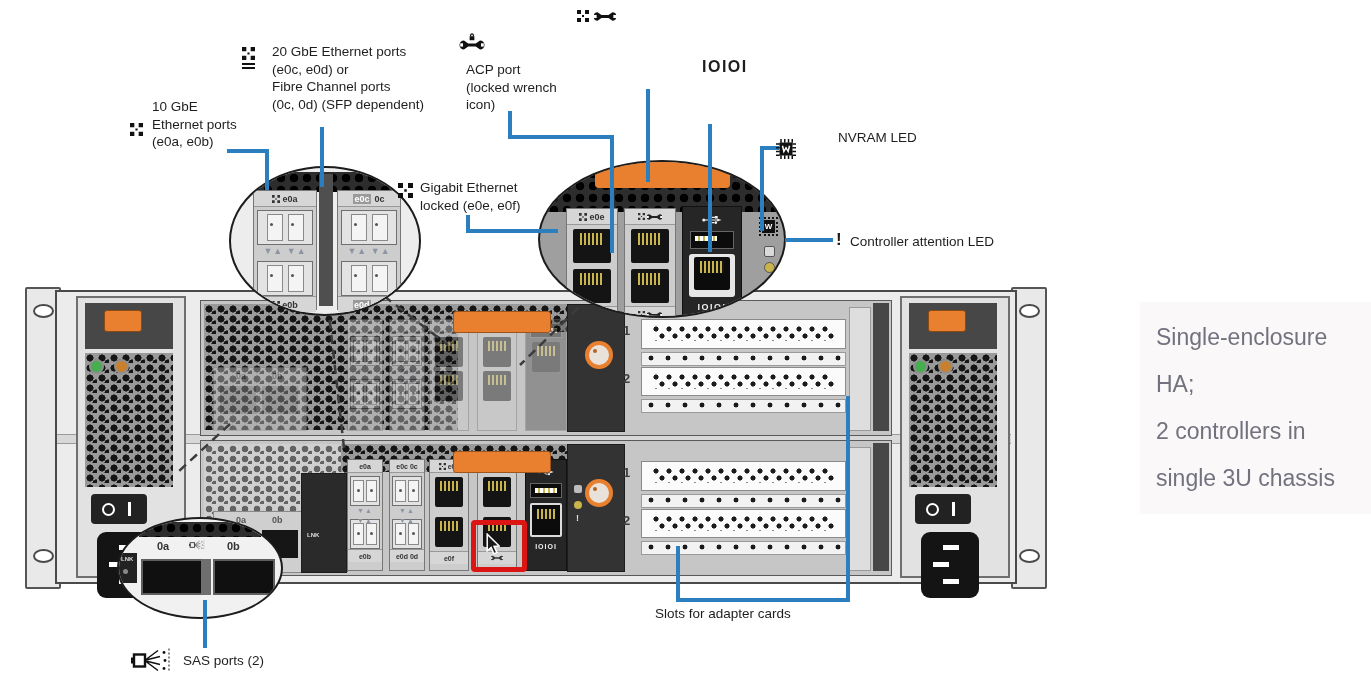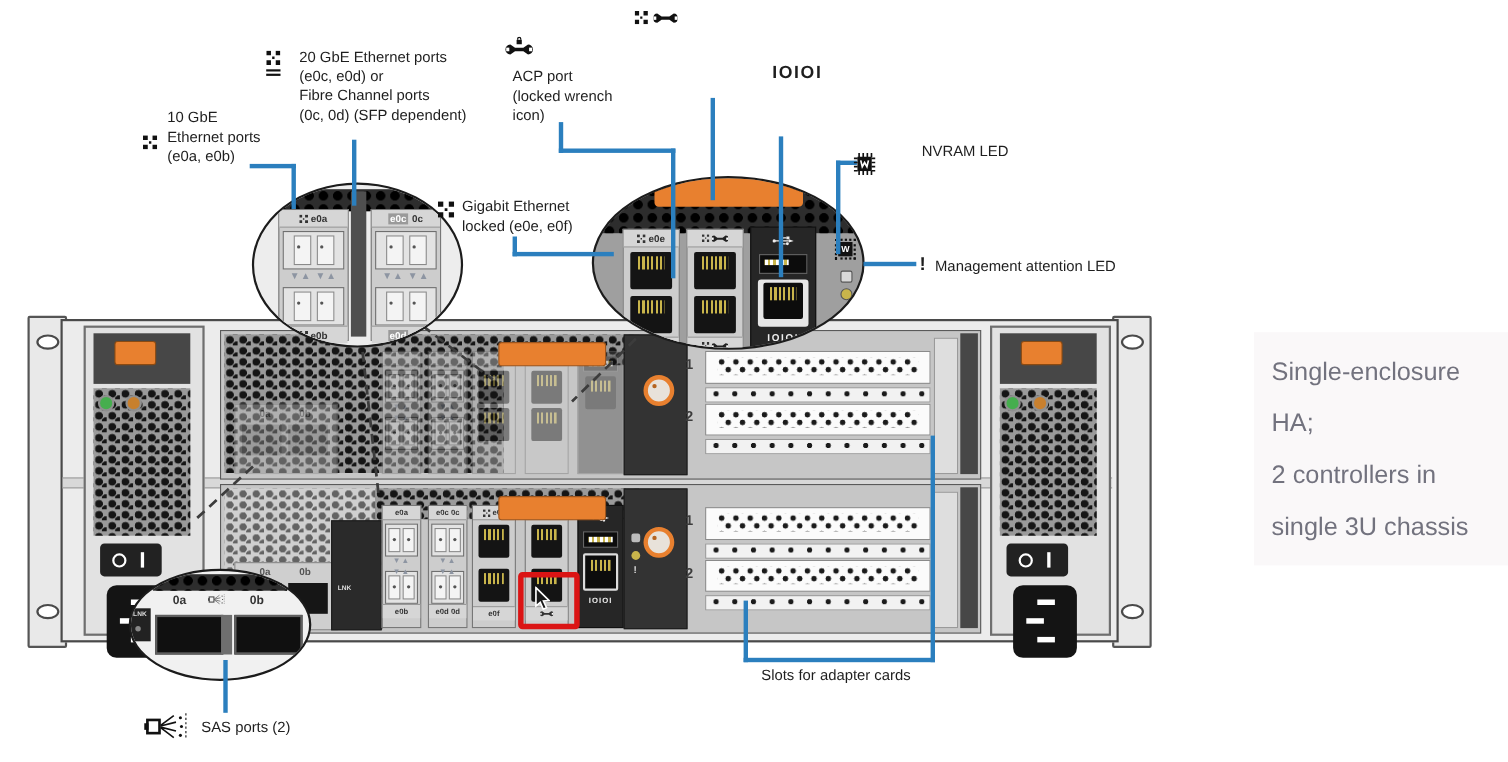--- a/index.html
+++ b/index.html
@@ -569,27 +569,27 @@
   </div>
 
   <div class="callout" style="left:702px;top:57px;font-size:16px;font-weight:bold;letter-spacing:1.5px;">IOIOI</div>
 
   <svg class="ic" style="position:absolute;left:776px;top:139px;z-index:9;" width="20" height="20" color="#111">
       <use href="#ic-chip"></use>
     </svg>
   <div class="callout" style="left:806px;top:129px;margin-left:32px;">NVRAM LED</div>
 
   <div class="callout" style="left:836px;top:229px;font-size:17px;font-weight:bold;">!</div>
-  <div class="callout" style="left:850px;top:233px;">Management attention LED</div>
+  <div class="callout" style="left:850px;top:233px;">Controller attention LED</div>
 
   <svg class="ic" style="position:absolute;left:131px;top:646px;z-index:9;" width="46" height="29" color="#111">
       <use href="#ic-sas"></use>
     </svg>
   <div class="callout" style="left:183px;top:652px;">SAS ports (2)</div>
 
-  <div class="callout" style="left:655px;top:605px;width:210px;text-align:center;">Slots for adapter cards</div>
+  <div class="callout" style="left:655px;top:605px;width:210px;text-align:left;">Slots for adapter cards</div>
 
   <div class="note">Single-enclosure
 HA;
 2 controllers in
 single 3U chassis</div>
 
 </div>
 
 </body></html>

